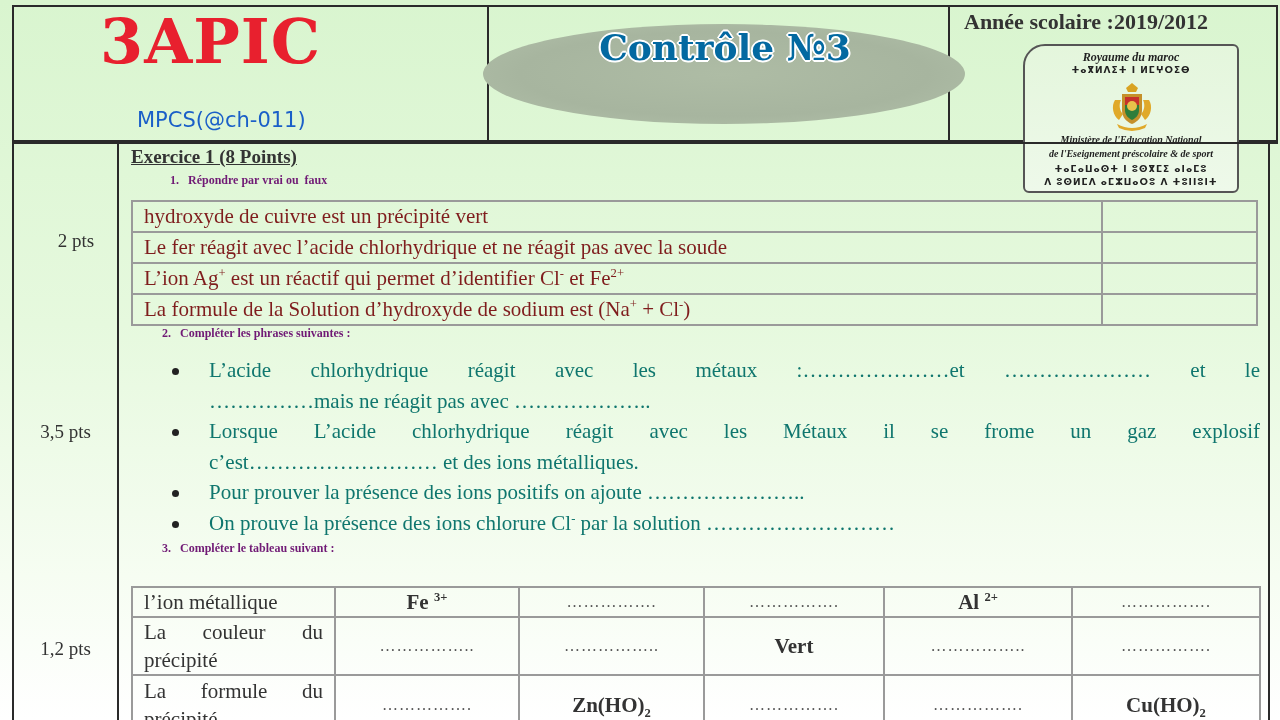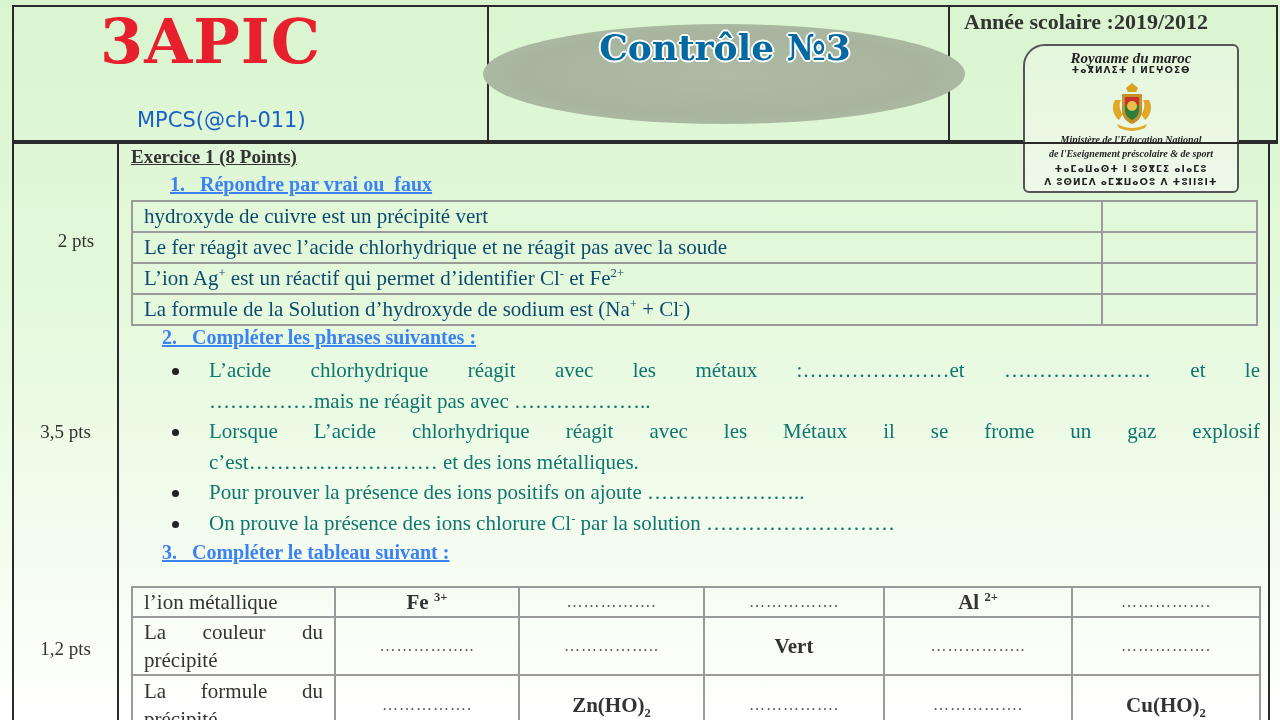--- a/index.html
+++ b/index.html
@@ -49,50 +49,50 @@
     font-size: 22px; color: #333; line-height: 28px;
   }
 
   .ministry-card {
     left: 1023px; top: 44px; width: 216px; height: 149px;
     border: 2px solid #555; border-radius: 22px 6px 6px 6px;
     background: linear-gradient(180deg, #e4f6dc 0%, #eef9ea 100%);
     text-align: center; font-family: "Liberation Serif", serif;
     font-style: italic; color: #222;
   }
-  .kingdom { position: absolute; left: 0; right: 0; top: 4px; font-size: 15px; font-weight: bold; }
+  .kingdom { position: absolute; left: 0; right: 0; top: 4px; font-size: 12px; font-weight: bold; }
   .tifinagh { position: absolute; left: 0; right: 0; font-style: normal; font-size: 9px; font-weight: bold; letter-spacing: 1px; font-family: "DejaVu Sans", sans-serif; }
   .tif1 { top: 19px; }
   .tif2 { top: 118px; }
   .tif3 { top: 131px; }
   .ministry1 { position: absolute; left: 0; right: 0; top: 88px; font-size: 10px; font-weight: bold; }
   .ministry2 { position: absolute; left: 0; right: 0; top: 102px; font-size: 10px; font-weight: bold; }
   .emblem { position: absolute; left: 84px; top: 34px; width: 46px; height: 52px; }
 
   
   .body-left  { left: 12px; top: 142px; width: 2px; height: 578px; background: #2a2a2a; }
   .body-top   { left: 12px; top: 142px; width: 1266px; height: 2px; background: #2a2a2a; }
   .body-mid   { left: 117px; top: 142px; width: 2px; height: 578px; background: #2a2a2a; }
   .body-right { left: 1268px; top: 142px; width: 2px; height: 578px; background: #2a2a2a; }
 
   .pts { left: 14px; width: 103px; text-align: center; font-size: 19px; color: #333; }
 
   .ex-title {
     left: 131px; top: 146px; font-weight: bold; font-size: 19px;
     text-decoration: underline; color: #333;
   }
-  .q-title { font-weight: bold; font-size: 20px; color: #3b82f6; text-decoration: underline; }
+  .q-title { font-weight: bold; font-size: 12px; color: #701a75; }
 
   
   .tf-table {
     left: 131px; top: 200px; width: 1127px; border-collapse: collapse;
   }
   .tf-table td {
     border: 2px solid #9a9a9a; height: 31px; font-size: 21px;
-    padding: 0 11px; color: #0c4a6e; white-space: nowrap; line-height: 27px;
+    padding: 0 11px; color: #7f1d1d; white-space: nowrap; line-height: 27px;
   }
   .tf-table td.ans { width: 155px; }
 
   
   .bullet-list { left: 165px; width: 1095px; font-size: 21px; color: #0f766e; line-height: 30.5px; }
   .bullet-item { position: relative; padding-left: 44px; text-align: justify; text-align-last: left; }
   .bullet-item::before {
     content: ""; position: absolute; left: 7px; top: 13px;
     width: 7px; height: 7px; border-radius: 50%; background: #222;
   }

